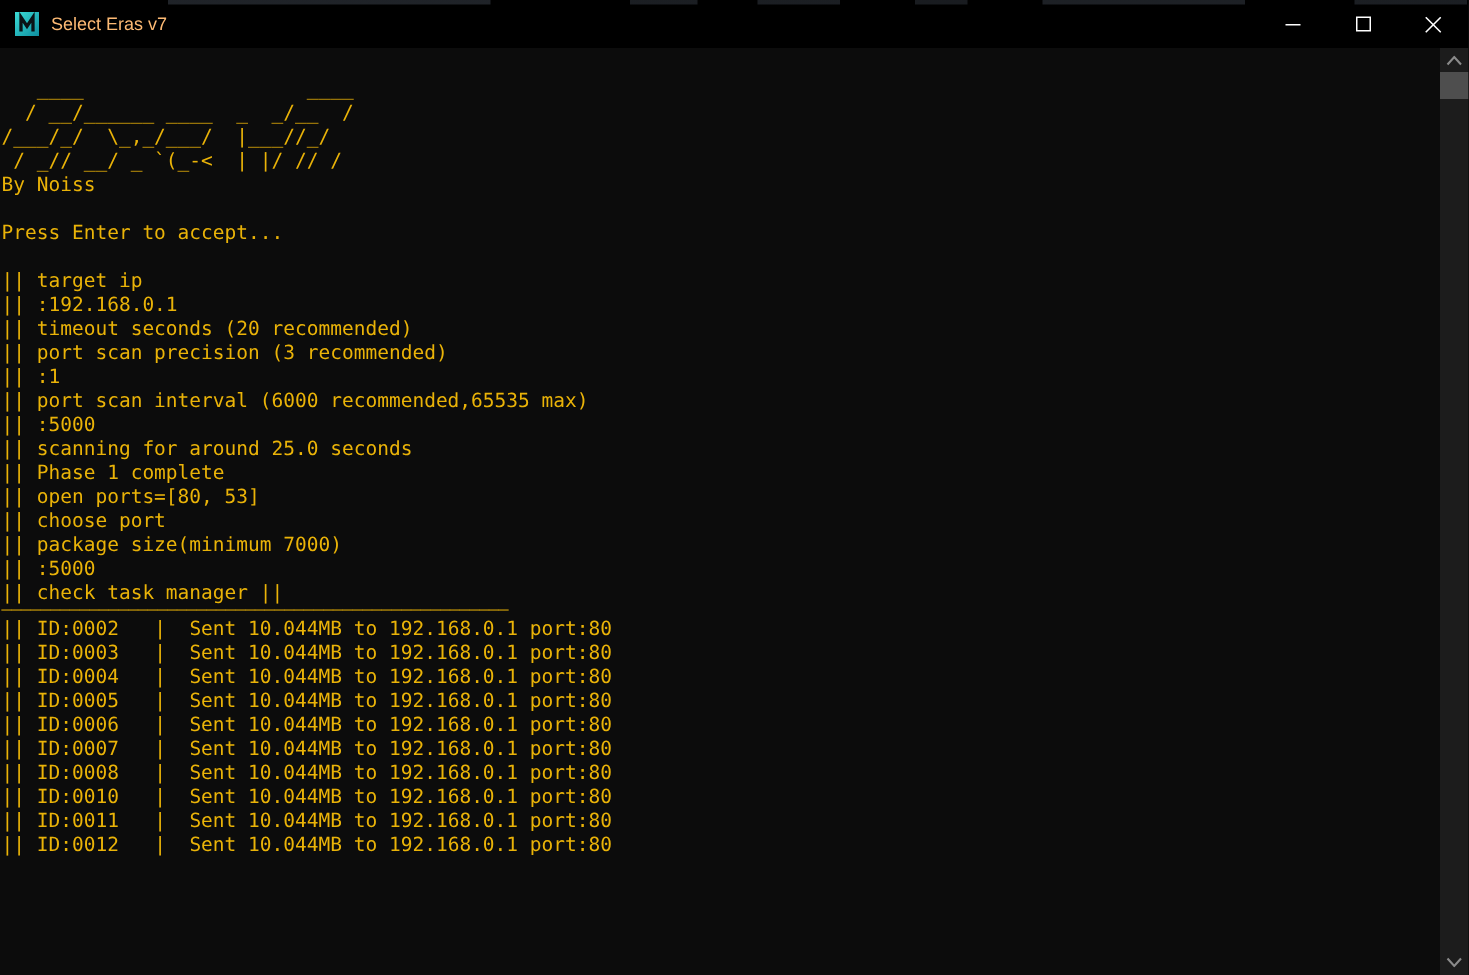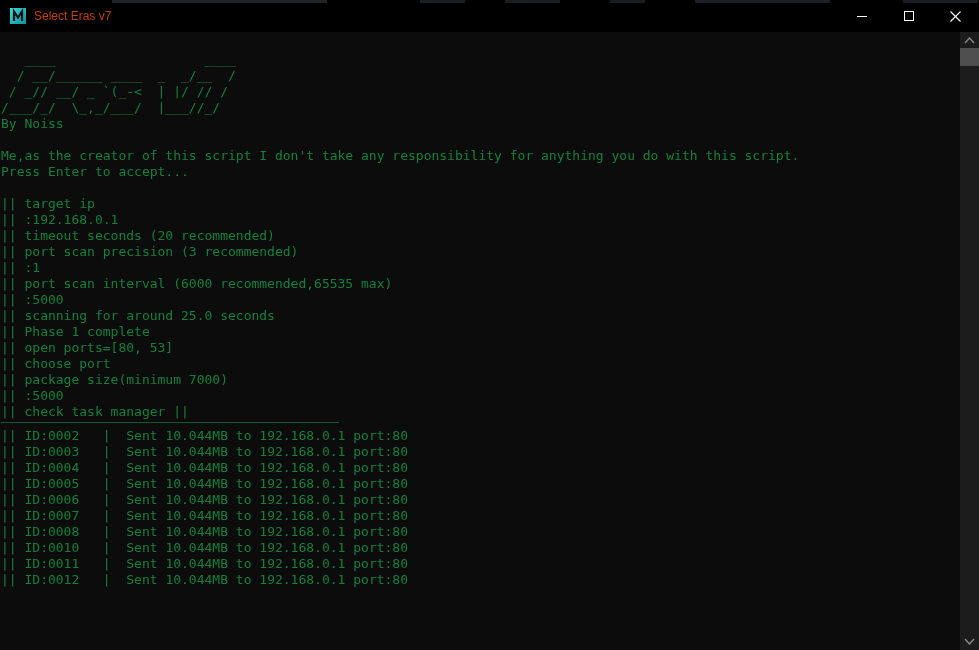--- a/index.html
+++ b/index.html
@@ -8,21 +8,21 @@
     background:#0c0c0c;
     font-family:"DejaVu Sans Mono", monospace;
   }
   
   .titlebar{
     position:absolute;top:0;left:0;right:0;height:32px;
     background:#000000;display:flex;align-items:center;z-index:5;
   }
   .app-icon{width:16px;height:16px;margin-left:10px;flex:0 0 auto;}
   .title-text{
-    color:#c2410c;font-family:"Liberation Sans", sans-serif;
+    color:#fdba74;font-family:"Liberation Sans", sans-serif;
     font-size:12px;margin-left:8px;white-space:nowrap;
   }
   .controls{margin-left:auto;display:flex;height:100%;}
   .ctrl{width:47px;height:32px;display:flex;align-items:center;justify-content:center;}
   .min-glyph{display:block;width:10px;height:1px;background:#fff;}
   .max-glyph{display:block;width:8px;height:8px;border:1px solid #fff;}
   
   .top-artifacts{
     position:absolute;top:0;left:0;width:100%;height:4px;z-index:6;pointer-events:none;
     background-image:
@@ -32,21 +32,21 @@
       linear-gradient(rgba(90,100,115,.28),rgba(90,100,115,.28)),
       linear-gradient(rgba(90,100,115,.32),rgba(90,100,115,.32)),
       linear-gradient(rgba(90,100,115,.30),rgba(90,100,115,.30));
     background-repeat:no-repeat;
     background-size:215px 3px,45px 3px,55px 3px,35px 3px,135px 3px,75px 3px;
     background-position:112px 0,420px 0,505px 0,610px 0,695px 0,903px 0;
   }
   
   .content{
     position:absolute;top:32px;left:0;right:19px;bottom:0;
-    padding:4px 0 0 1px;color:#15803d;font-size:13px;line-height:16px;
+    padding:4px 0 0 1px;color:#eab308;font-size:13px;line-height:16px;
     overflow:hidden;
   }
   .line{height:16px;white-space:pre;}
   .gap{height:16px;}
   .art{margin-top:16px;}
   .separator{position:relative;height:8px;font-family:Liberation Serif, serif;}
   .separator span{position:absolute;top:-11px;left:0;white-space:pre;display:block;}
   .log-row{height:16px;white-space:pre;}
   
   .scrollbar{
@@ -87,26 +87,25 @@
         <line x1="10.5" y1="0.5" x2="0.5" y2="10.5" stroke="#fff" stroke-width="1.1"></line>
       </svg>
     </div>
   </div>
 </div>
 
 <div class="content">
   <div class="art" id="ascii-art">
       <div class="line">   ____                   ____</div>
       <div class="line">  / __/______ ____  _  _/__  /</div>
+      <div class="line">/___/_/  \_,_/___/  |___//_/</div>
       <div class="line"> / _// __/ _ `(_-&lt;  | |/ // /</div>
-      <div class="line">/___/_/  \_,_/___/  |___//_/</div>
     </div>
   <div class="line">By Noiss</div>
   <div class="gap"></div>
-  <div class="line">Me,as the creator of this script I don't take any responsibility for anything you do with this script.</div>
   <div class="line">Press Enter to accept...</div>
   <div class="gap"></div>
   <div id="setup-lines">
       <div class="line">|| target ip</div>
       <div class="line">|| :192.168.0.1</div>
       <div class="line">|| timeout seconds (20 recommended)</div>
       <div class="line">|| port scan precision (3 recommended)</div>
       <div class="line">|| :1</div>
       <div class="line">|| port scan interval (6000 recommended,65535 max)</div>
       <div class="line">|| :5000</div>

